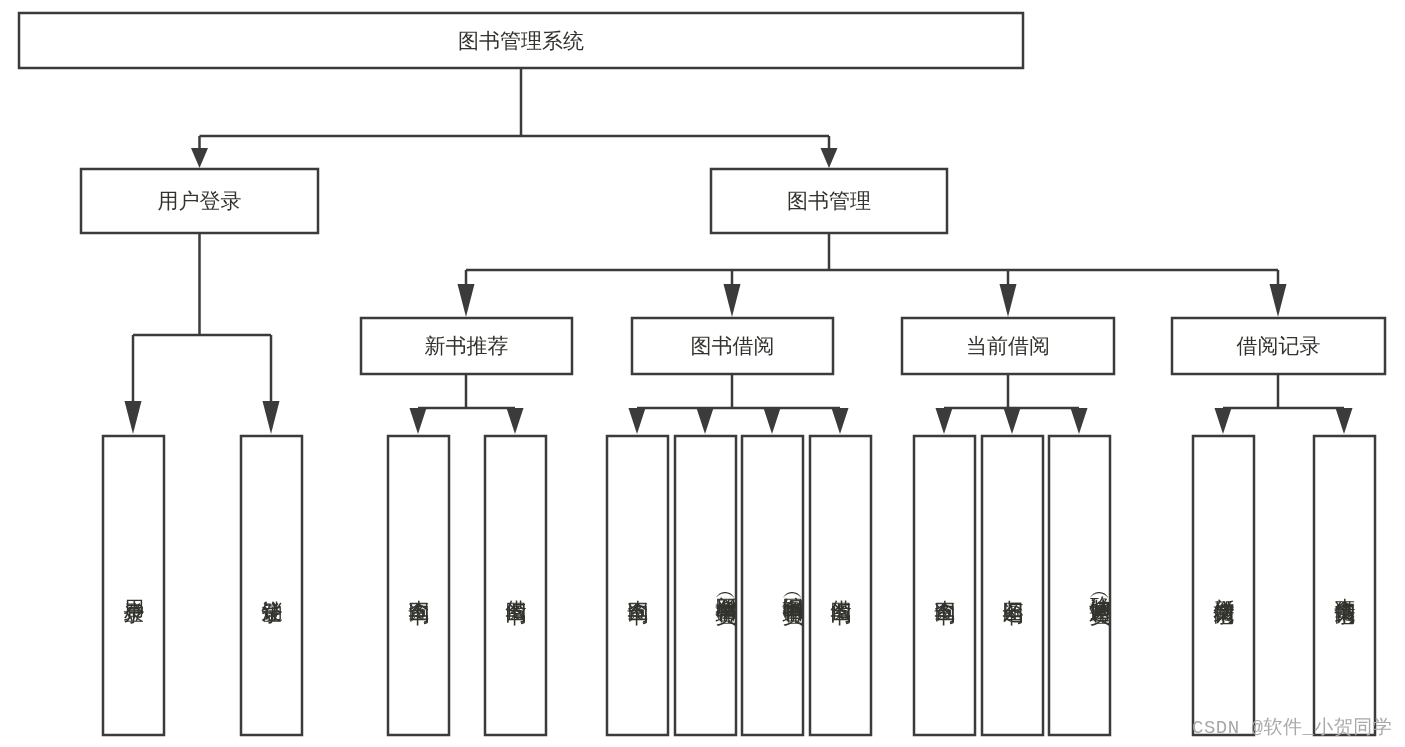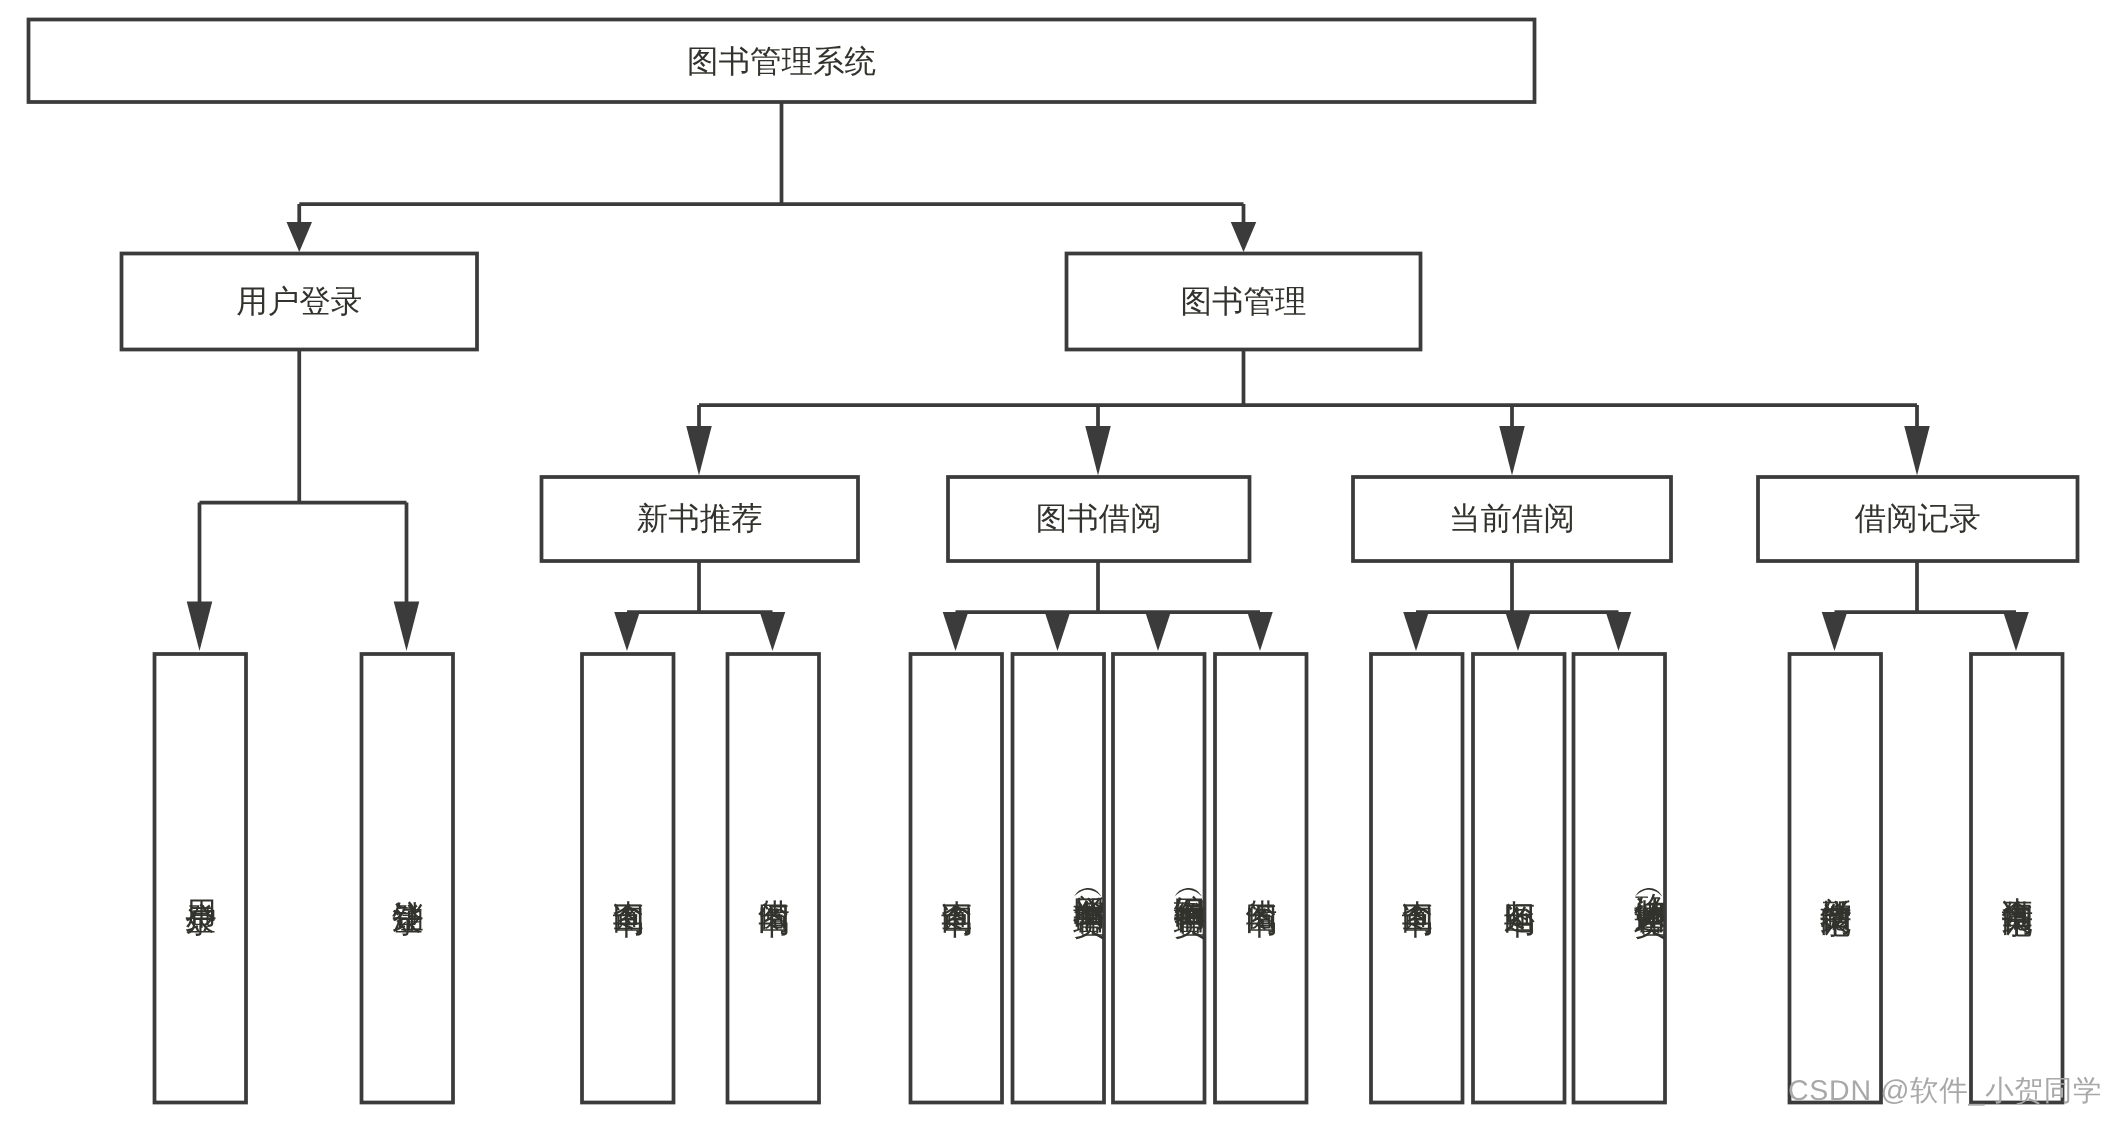--- a/index.html
+++ b/index.html
@@ -58,21 +58,21 @@
     align-items: center;
     justify-content: center;
     text-align: center;
     white-space: nowrap;
     pointer-events: none;
   }
   .watermark {
     position: absolute;
     left: 1192px;
     top: 714px;
-    font-family: Liberation Sans, sans-serif;
+    font-family: Liberation Mono, monospace;
     font-size: 19px;
     color: #a8a8a8;
     white-space: nowrap;
     letter-spacing: 0.5px;
   }
 </style>
 </head>
 <body>
 
 <div id="diagram-root">

